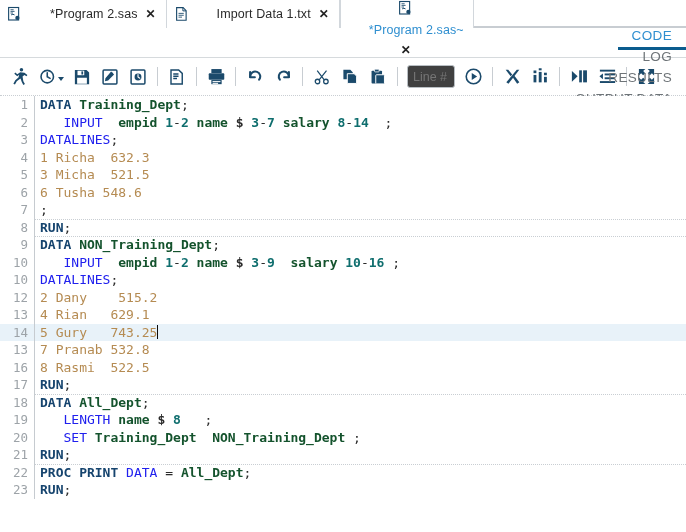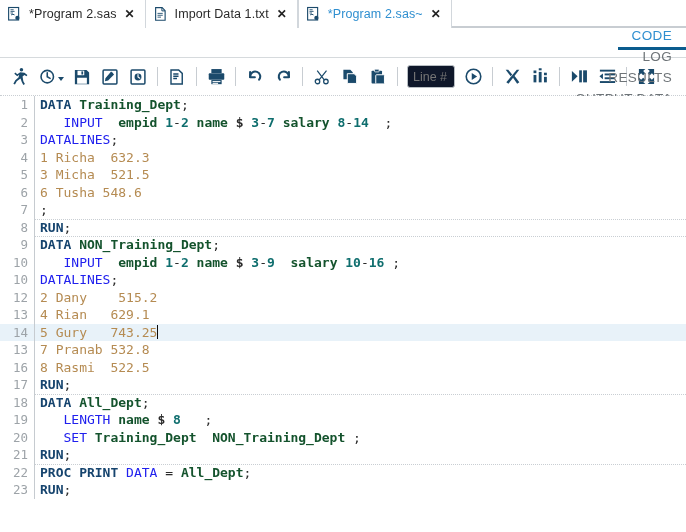--- a/index.html
+++ b/index.html
@@ -30,27 +30,29 @@
     position: relative;
     cursor: default;
     height: 28px;
   }
   .ftab.active {
     background: #ffffff;
     border-right: 1px solid #d2d7dc;
     border-left: 1px solid #d2d7dc;
     box-shadow: inset 0 -2px 0 0 #ffffff;
     z-index: 3;
+    flex-direction: column;
   }
   .ftab.active .ftab-label { color: #2f8fd0; }
   .ftab-label {
     font-size: 12.5px;
     color: #2a2a2a;
     white-space: nowrap;
     letter-spacing: 0.1px;
+    margin-left: 21px;
   }
   .ftab-close {
     font-size: 12px;
     font-weight: bold;
     color: #222;
     line-height: 1;
     cursor: pointer;
     padding: 0 1px;
   }
   .tabfill { flex: 1; background: #ffffff; border-bottom: 1px solid #c8cdd2; }
@@ -102,21 +104,21 @@
   .tsep {
     width: 1px; height: 19px;
     background: #c8cdd2;
     margin: 0 5px;
     flex: 0 0 auto;
   }
   .lineinput {
     width: 48px; height: 23px;
     border: 1px solid #b9bfc4;
     border-radius: 3px;
-    background: #0f172a;
+    background: #404040;
     color: #9aa0a5;
     font-size: 12.5px;
     font-family: "Liberation Sans", sans-serif;
     padding: 0 5px;
     margin: 0 4px;
     outline: none;
   }
   .tb-caret {
     width: 0; height: 0;
     border-left: 3.5px solid transparent;

